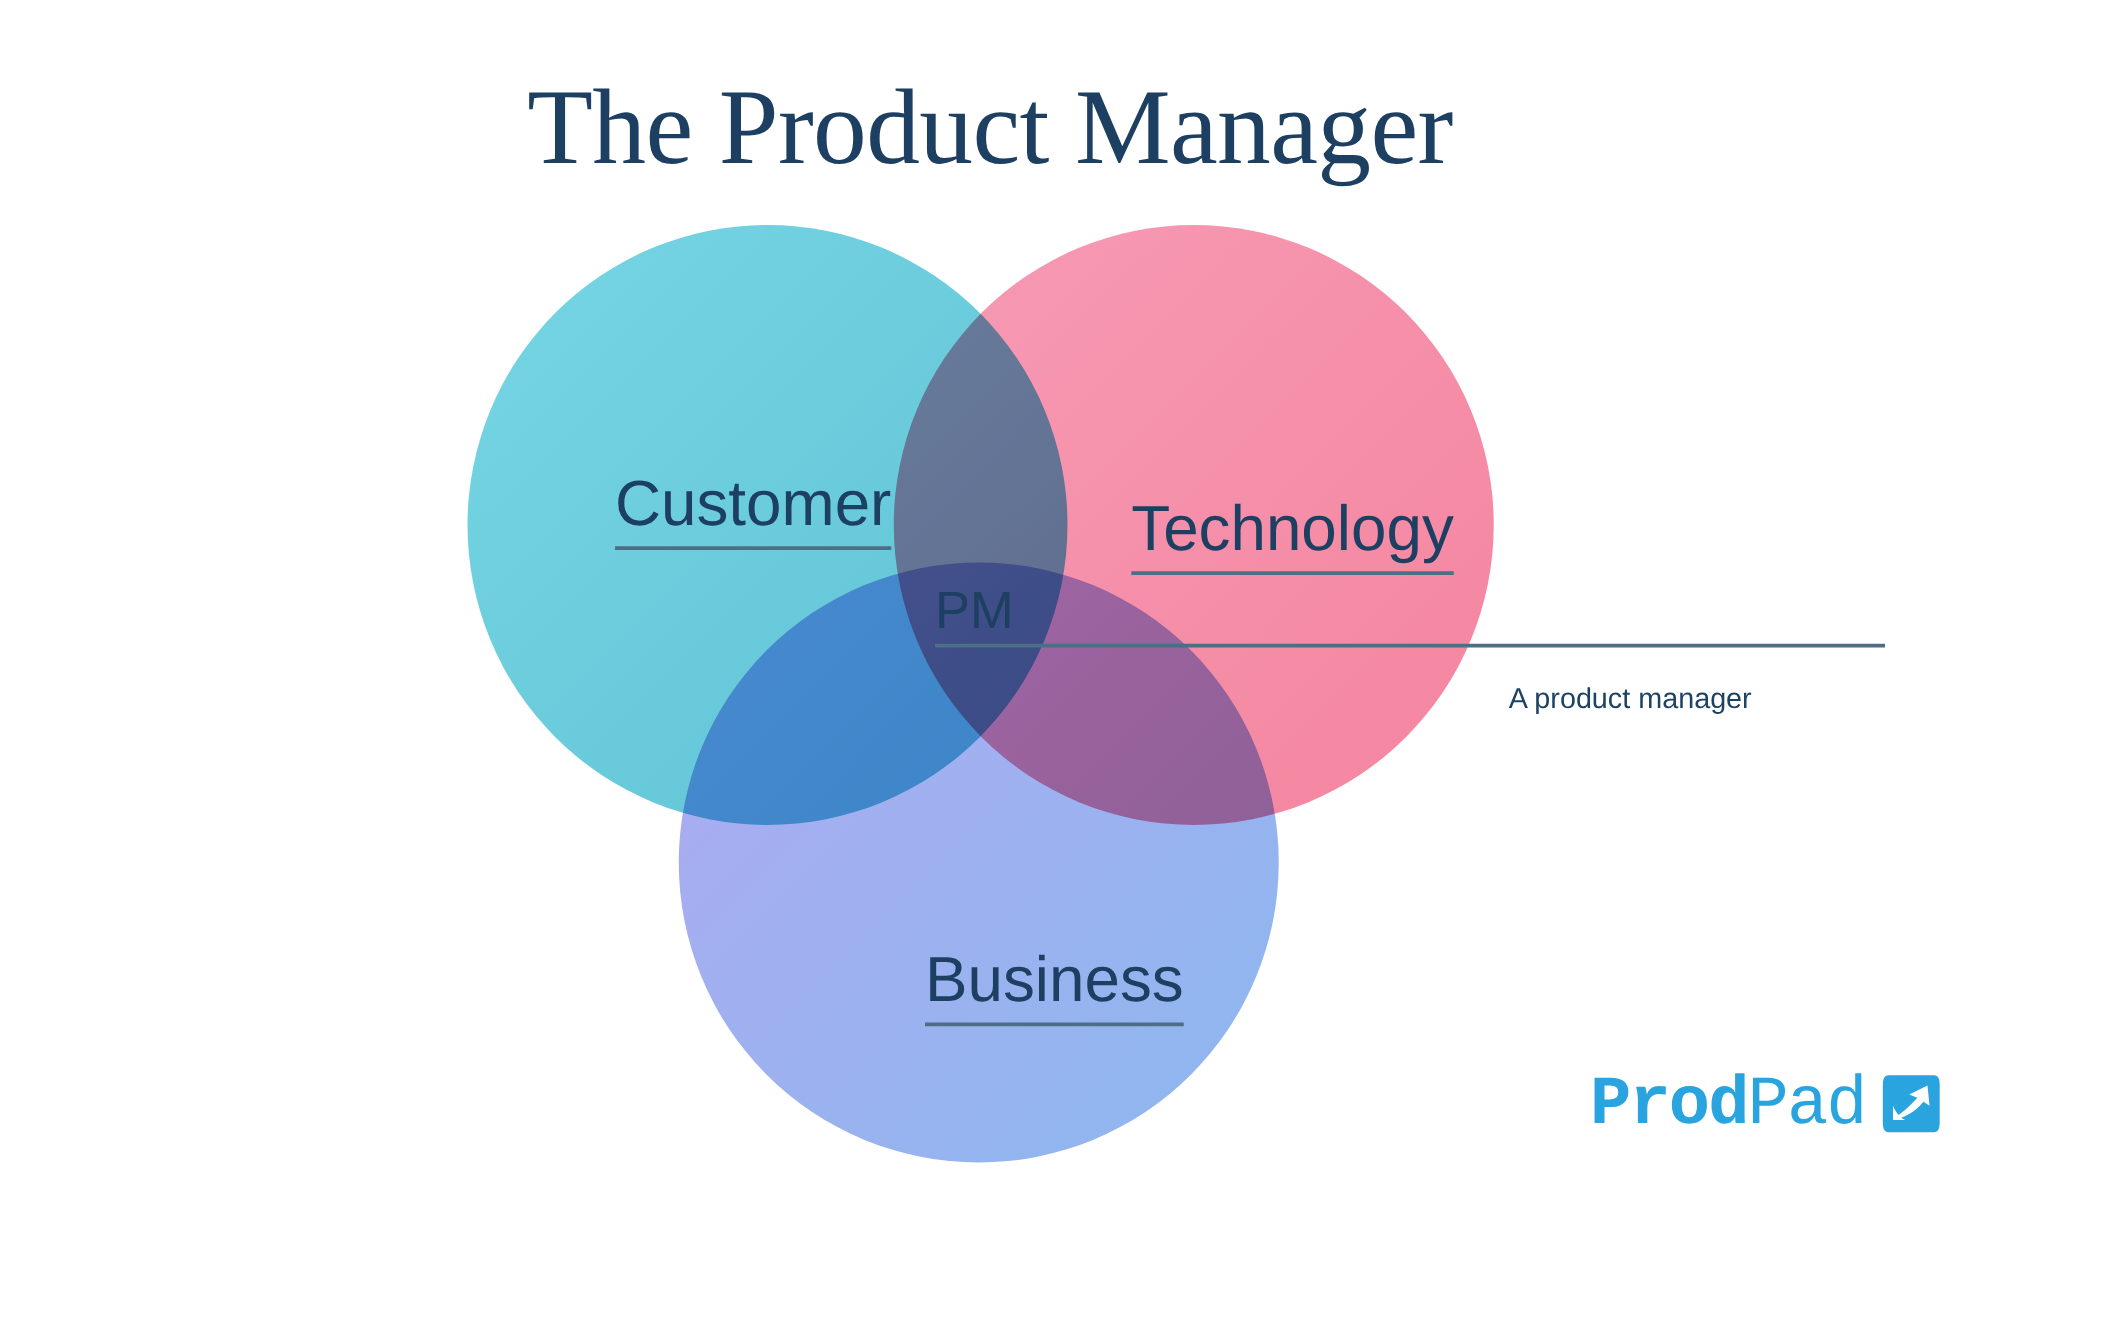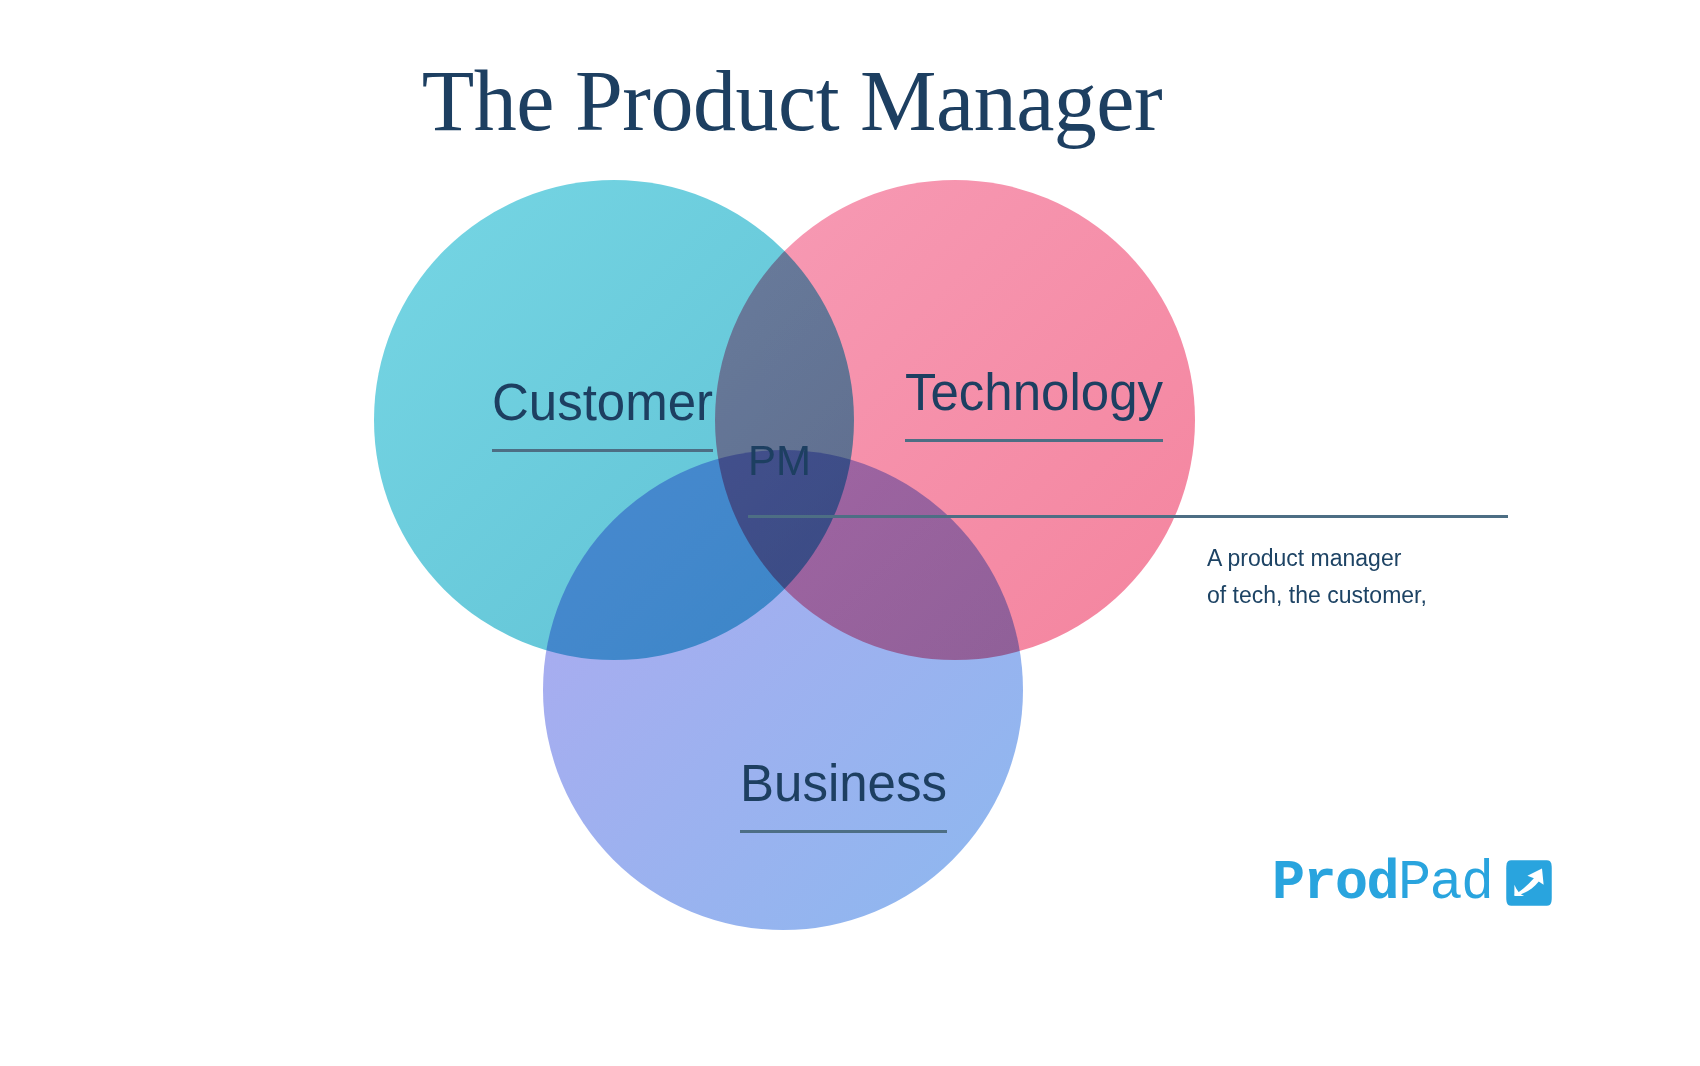--- a/index.html
+++ b/index.html
@@ -61,42 +61,42 @@
   .venn-label {
     position: absolute;
     color: #1d3f61;
     font-family: "Liberation Sans", sans-serif;
     font-weight: 300;
     white-space: nowrap;
     line-height: 1;
   }
   .venn-label .txt {
     display: inline-block;
-    padding-bottom: 21px;
+    padding-bottom: 9px;
     border-bottom: 3px solid #4d6e84;
   }
 
   #label-customer {
     left: 492px;
     top: 377px;
     font-size: 51px;
   }
   #label-technology {
     left: 905px;
-    top: 367px;
+    top: 397px;
     font-size: 51px;
   }
   #label-business {
     left: 740px;
     top: 758px;
     font-size: 51px;
   }
   #label-pm {
     left: 748px;
-    top: 440px;
+    top: 467px;
     font-size: 42px;
   }
   #label-pm .txt {
     border-bottom: none;
     padding-bottom: 0;
   }
 
   
   .pm-rule {
     position: absolute;
@@ -198,21 +198,20 @@
 
     <div class="venn-label" id="label-pm">
       <span class="txt">PM</span>
     </div>
 
     <div class="pm-rule"></div>
   </div>
 
   <div class="caption">
     <div>A product manager</div>
-    <div>of tech, the customer,</div>
   </div>
 
   <div class="logo">
     <span class="logo-word"><span class="prod">Prod</span><span class="pad">Pad</span></span>
     <svg class="logo-mark" viewBox="0 0 64 64">
       <path d="M10 4 C4 4 4 10 4 16 L4 48 C4 54 4 60 10 60 L54 60 C60 60 60 54 60 48 L60 16 C60 10 60 4 54 4 Z" fill="#29a4de"></path>
       <path d="M14 46 C22 42 30 35 38 26 L30 23 L48 14 L50 34 L44 30 C36 40 26 45 16 48 Z" fill="#ffffff"></path>
       <path d="M14 34 L14 48 L26 48 C21 46 17 41 14 34 Z" fill="#ffffff"></path>
     </svg>
   </div>

